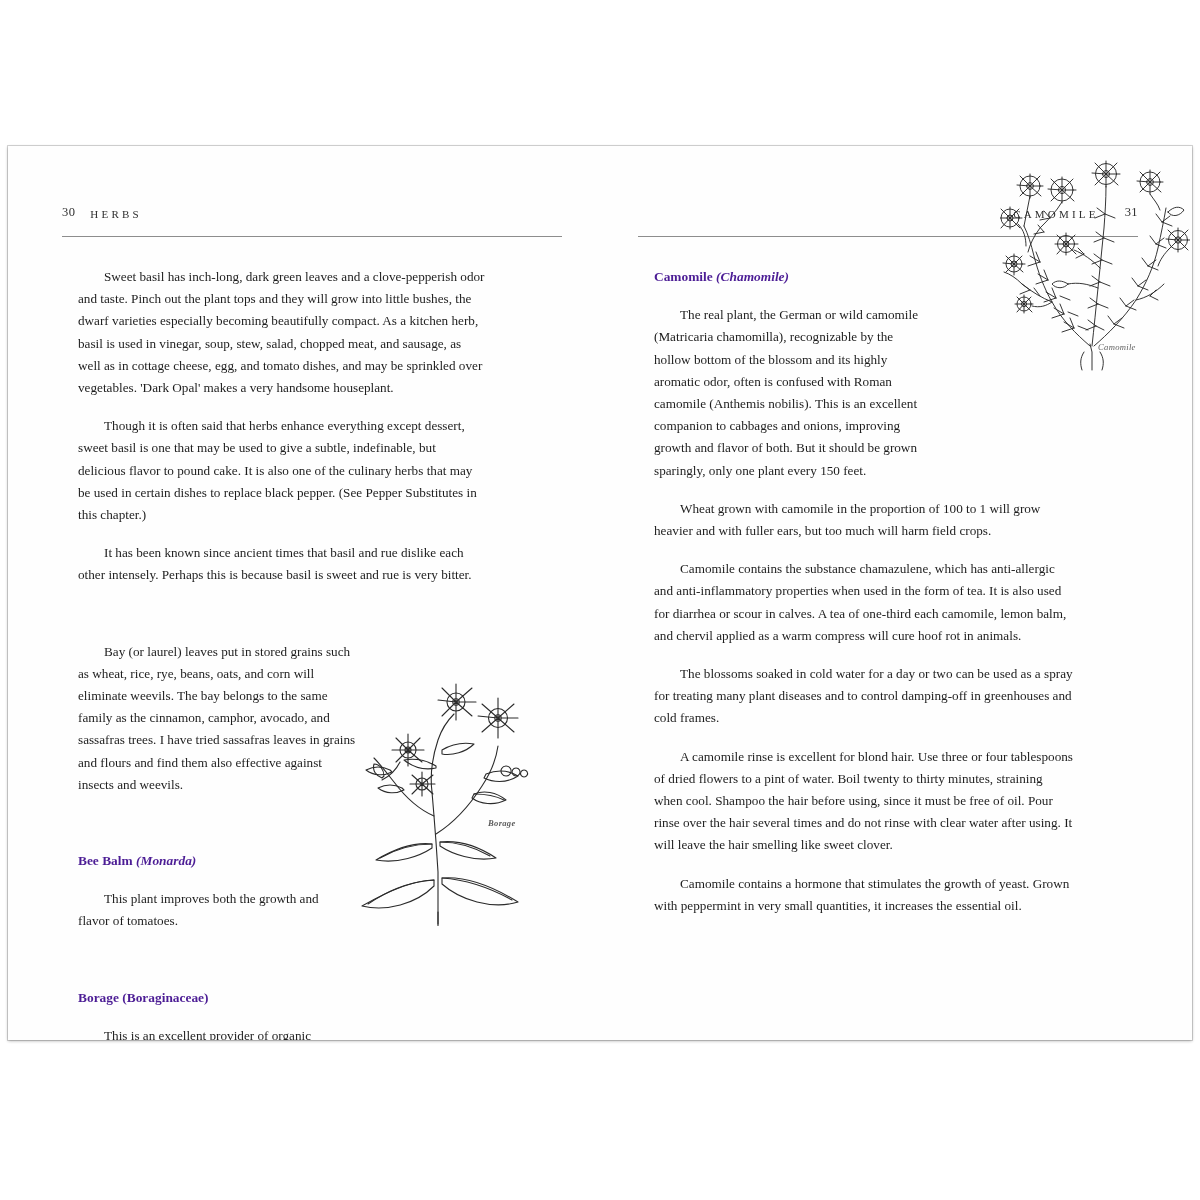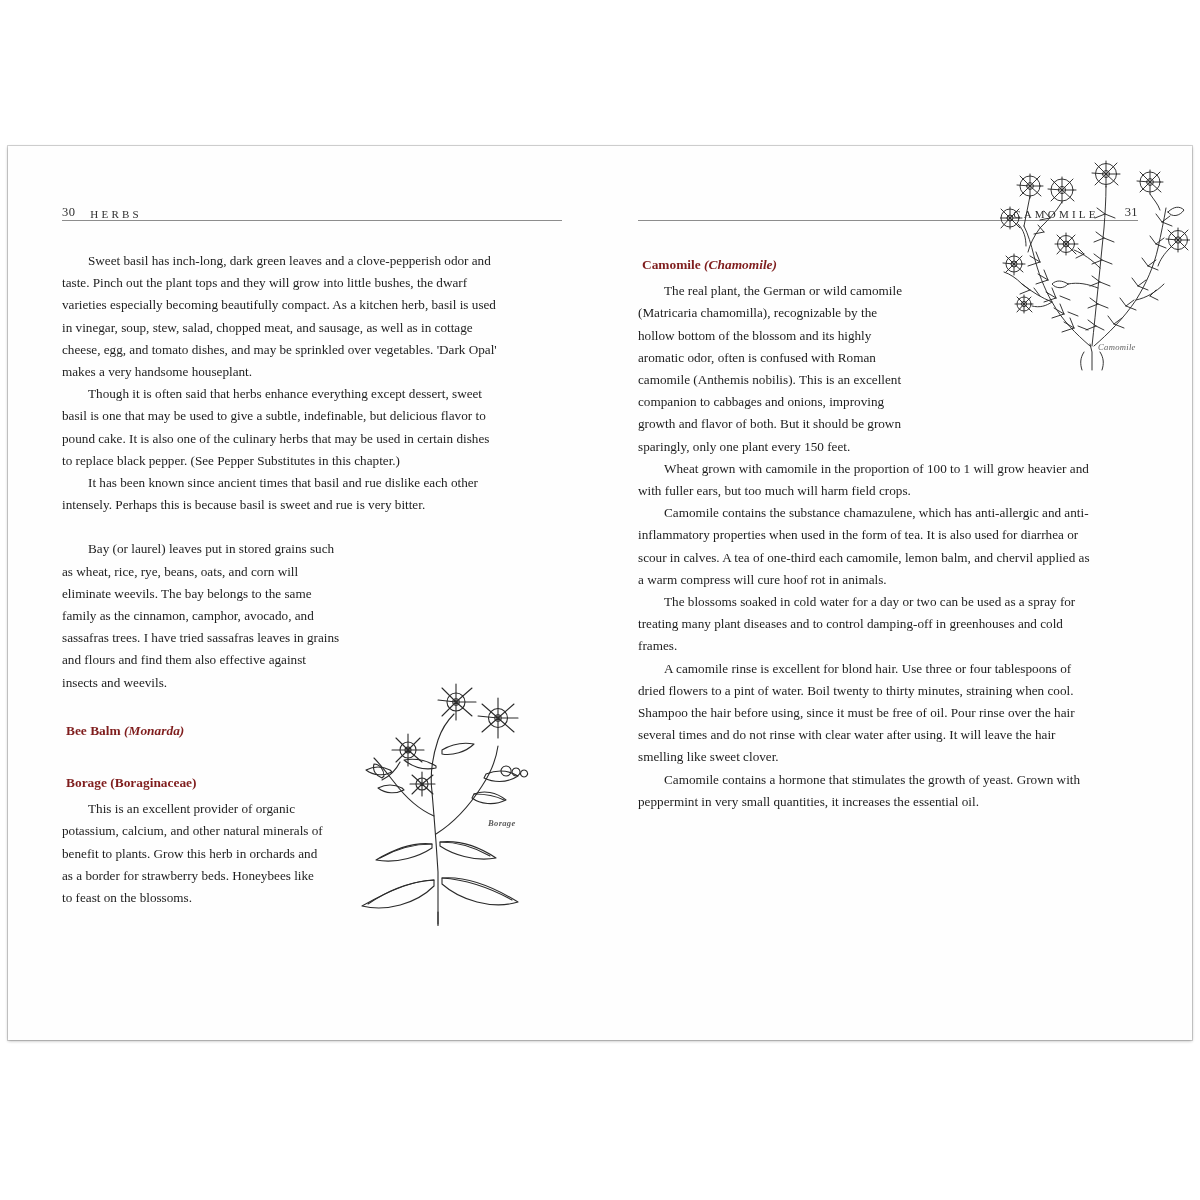--- a/index.html
+++ b/index.html
@@ -34,21 +34,21 @@
   .page-right { padding: 0; }
 
   
   .running-head {
     position: absolute;
     top: 52px;
     height: 22px;
     display: flex;
     align-items: flex-end;
     border-bottom: 1px solid #8d8d8d;
-    padding-bottom: 0;
+    padding-bottom: 16px;
     color: #333333;
   }
   .page-left .running-head  { left: 54px;  right: 38px; }
   .page-right .running-head { left: 38px;  right: 54px; justify-content: flex-end; }
 
   .folio {
     font-size: 12.5px;
     color: #2f2f2f;
     letter-spacing: .4px;
   }
@@ -68,36 +68,36 @@
     top: 104px;
     font-size: 13.2px;
     line-height: 22.2px;
     color: #1d1d1d;
     text-align: left;
   }
   .page-left  .text-col { left: 54px; width: 440px; }
   .page-right .text-col { left: 38px; width: 452px; }
 
   p.body {
-    margin: 0;
+    margin: 16px;
     text-indent: 26px;
     hyphens: none;
   }
 
   p.body.narrow   { width: 283px; }
   p.body.narrow2  { width: 268px; }
   p.body.narrow3  { width: 248px; }
   p.body.narrow4  { width: 262px; }
 
   h3.entry {
-    margin: 4px;
+    margin: 16px;
     font-size: 13.4px;
     font-weight: bold;
     line-height: 22.2px;
-    color: #7f1d1d;
+    color: #4c1d95;
   }
   h3.entry em { font-weight: bold; font-style: italic; }
 
   .gap-entry { height: 22px; }
 
   
   .illus {
     position: absolute;
     pointer-events: none;
   }
@@ -137,20 +137,21 @@
 
       <p class="body">It has been known since ancient times that basil and rue dislike each other intensely. Perhaps this is because basil is sweet and rue is very bitter.</p>
 
       <div class="gap-entry"></div>
 
       <p class="body narrow">Bay (or laurel) leaves put in stored grains such as wheat, rice, rye, beans, oats, and corn will eliminate weevils. The bay belongs to the same family as the cinnamon, camphor, avocado, and sassafras trees. I have tried sassafras leaves in grains and flours and find them also effective against insects and weevils.</p>
 
       <div class="gap-entry"></div>
 
       <h3 class="entry"><span>Bee Balm </span><em>(Monarda)</em></h3>
+      <p class="body narrow3">This plant improves both the growth and flavor of tomatoes.</p>
 
       <div class="gap-entry"></div>
 
       <h3 class="entry"><span>Borage (Boraginaceae)</span><em></em></h3>
       <p class="body narrow4">This is an excellent provider of organic potassium, calcium, and other natural minerals of benefit to plants. Grow this herb in orchards and as a border for strawberry beds. Honeybees like to feast on the blossoms.</p>
 
     </div>
 
     <div class="illus" id="borage-illus">
       <svg width="190" height="260" viewBox="0 0 190 260" fill="none" stroke="#2b2b2b" stroke-width="1.1" stroke-linecap="round" stroke-linejoin="round">

